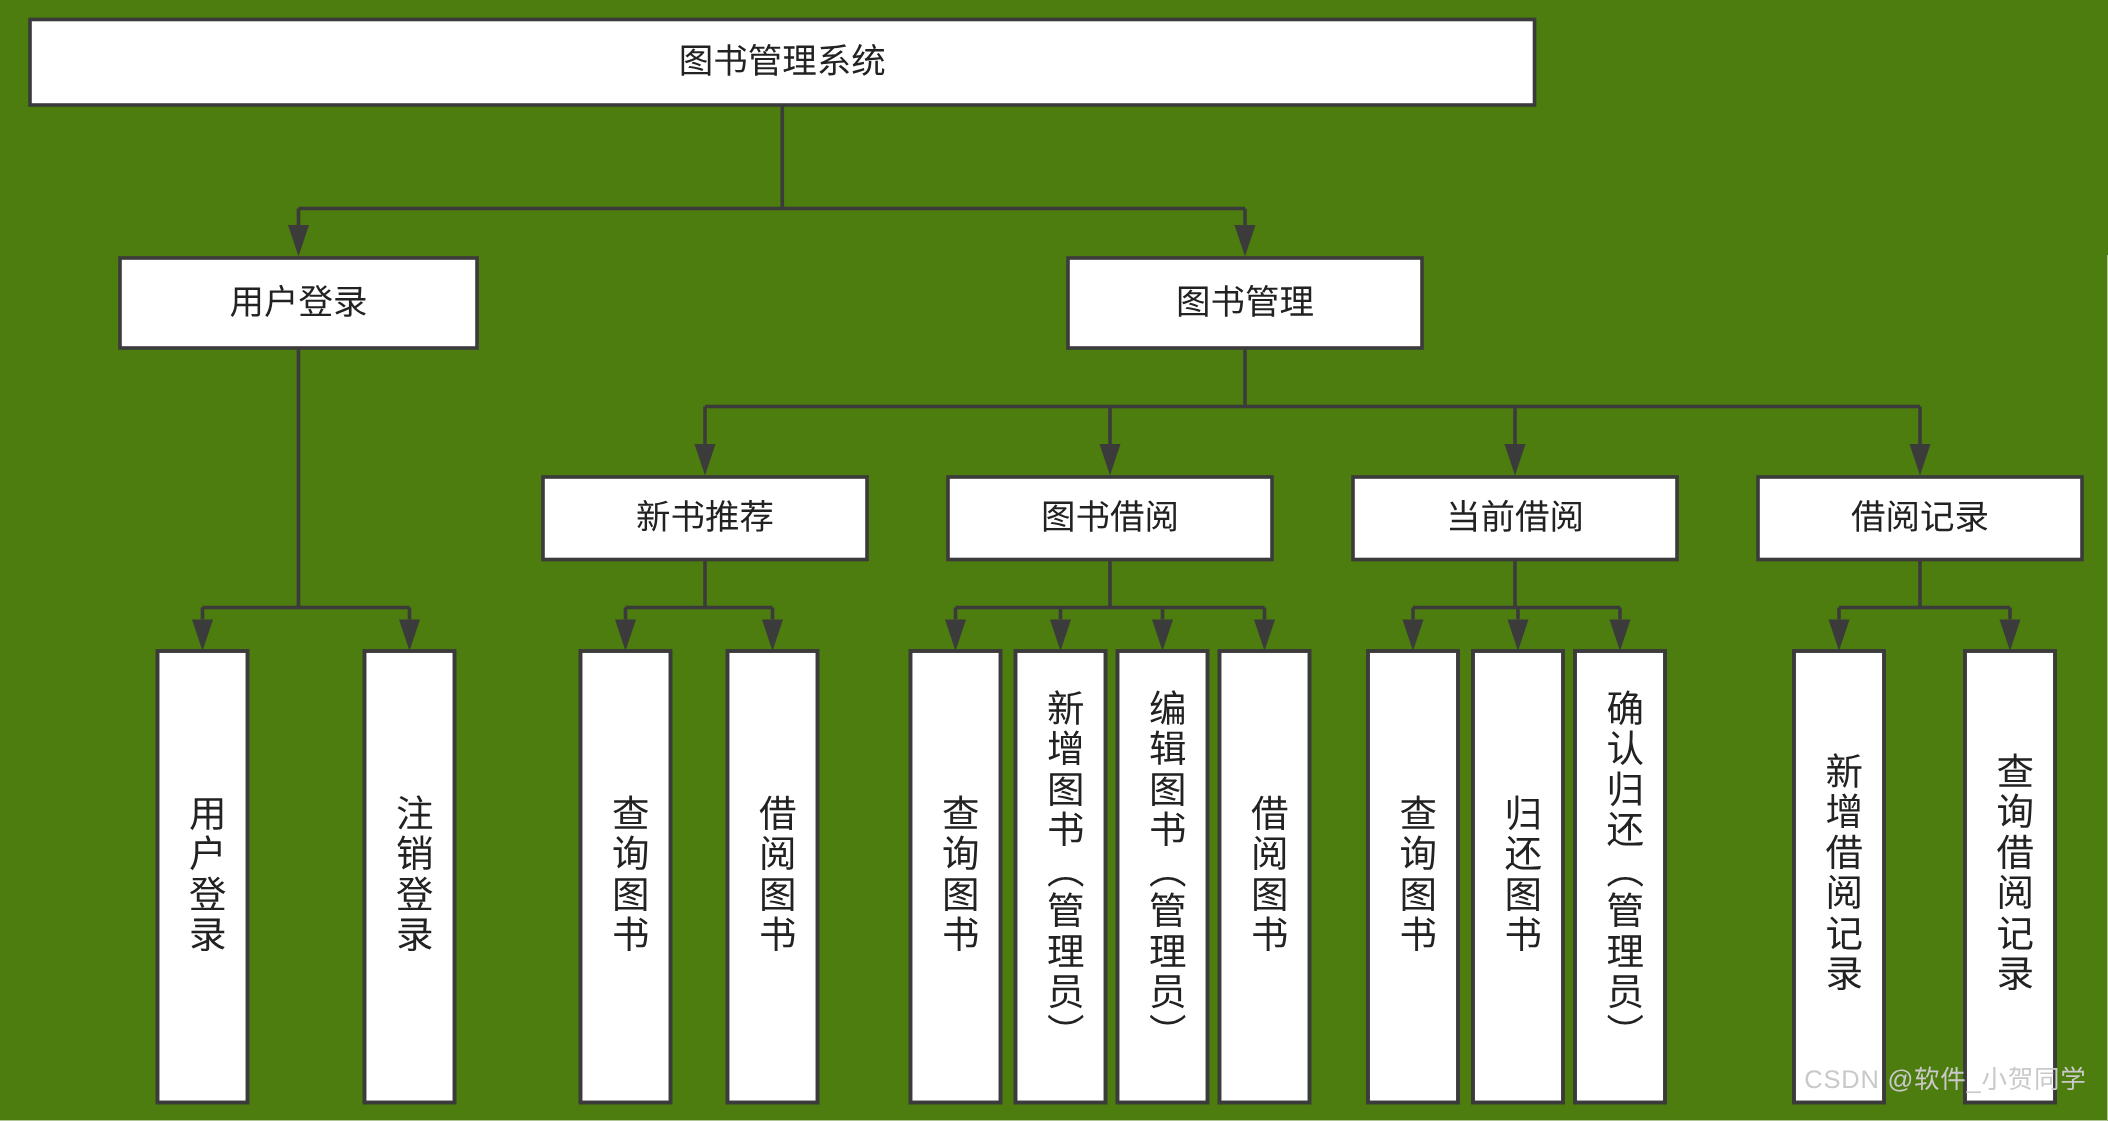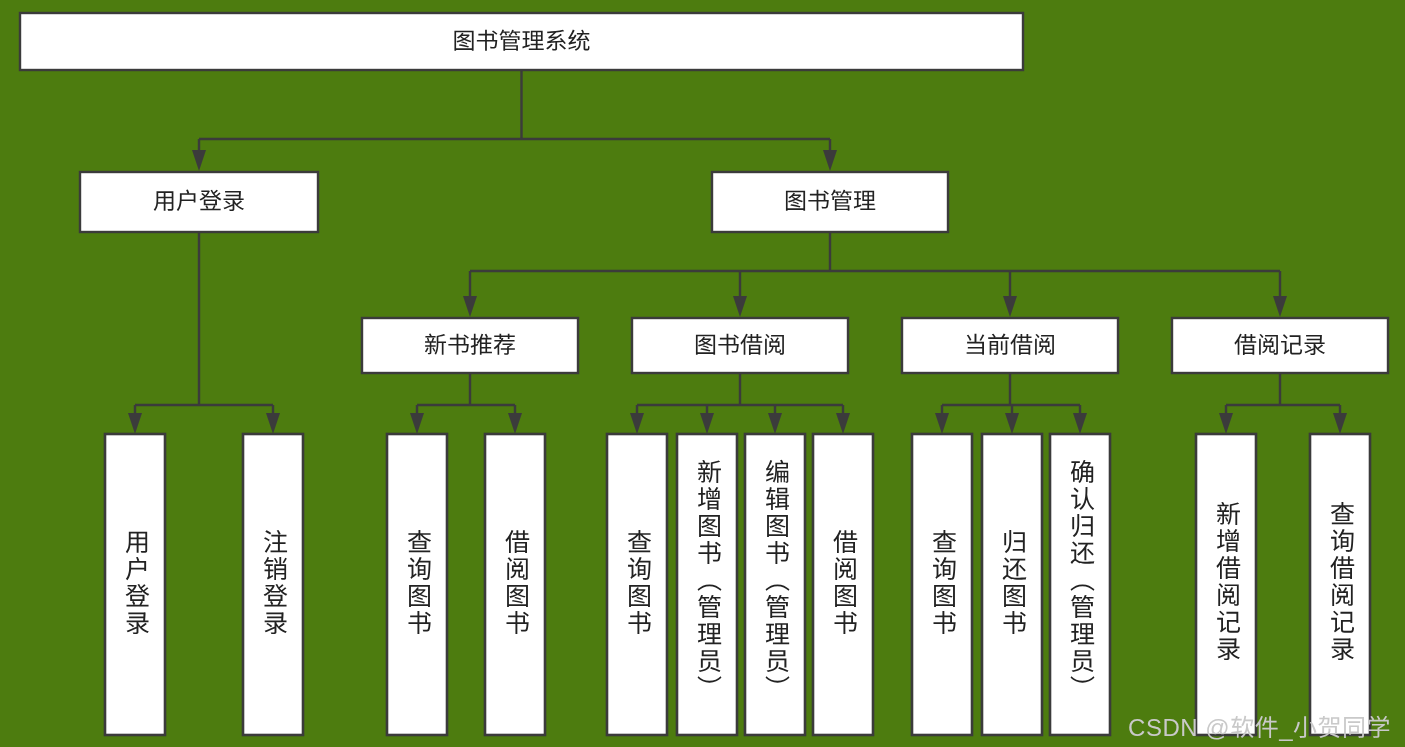--- a/index.html
+++ b/index.html
@@ -63,23 +63,23 @@
     font-family: "Liberation Sans", "DejaVu Sans", sans-serif;
     font-size: 25px;
     line-height: 1.08;
     letter-spacing: 2px;
     color: #222222;
     white-space: nowrap;
   }
   .watermark {
     position: absolute;
     right: 14px;
-    bottom: 4px;
-    font-family: "Liberation Sans", "DejaVu Sans", sans-serif;
-    font-size: 24px;
+    bottom: 17px;
+    font-family: "Liberation Sans", "DejaVu Sans", sans-serif;
+    font-size: 17px;
     color: #c9c9c9;
     letter-spacing: 0.5px;
     user-select: none;
   }
 </style>
 </head>
 <body>
 
 <div id="diagram-root">
 

